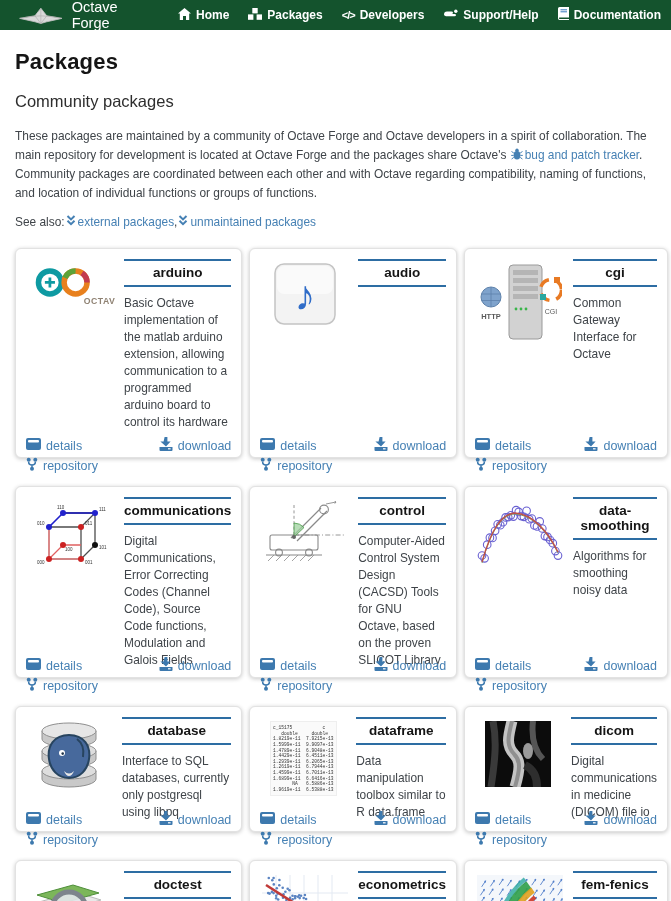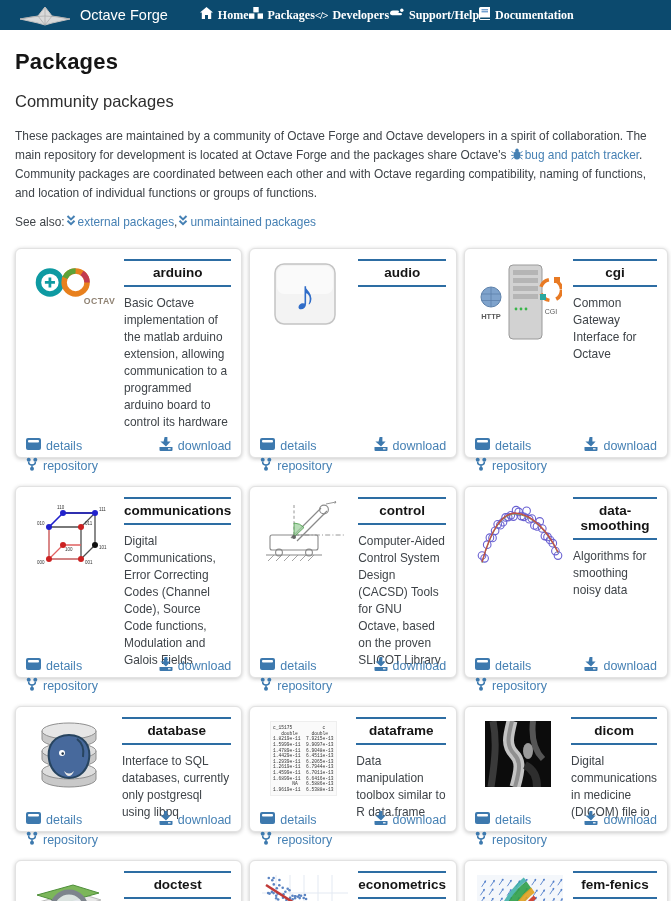--- a/index.html
+++ b/index.html
@@ -1,24 +1,24 @@
 <!DOCTYPE html>
 <html><head>
 <meta charset="utf-8">
 <style>
   * { margin:0; padding:0; box-sizing:border-box; }
   html,body { width:671px; height:901px; overflow:hidden; background:#fff;
     font-family:"Liberation Sans", sans-serif; color:#3f4449; }
 
   
-  .navbar { height:30px; background:#0c4a6e; display:flex; align-items:center;
+  .navbar { height:30px; background:#14532d; display:flex; align-items:center;
     padding:0 10px; gap:18px; }
   .brand { display:flex; align-items:center; gap:8px; color:#fff; font-size:14.5px;
     margin-left:8px; cursor:pointer; }
-  .nav-items { display:flex; margin-left:14px;font-family:Liberation Serif, serif; }
+  .nav-items { display:flex; gap:19px; margin-left:14px; }
   .nav-item { display:flex; align-items:center; gap:5px; color:#fff; font-size:12px;
     font-weight:bold; cursor:pointer; white-space:nowrap; }
   .nav-item svg, .nav-item .code-glyph { flex:none; }
   .code-glyph { font-size:11px; font-weight:bold; letter-spacing:-1px; }
 
   
   .container { padding:0 15px; }
   h1 { font-size:22px; color:#151515; margin-top:19px; letter-spacing:.2px; }
   h2 { font-size:16.5px; font-weight:400; color:#2e2e2e; margin-top:17px; }
   .intro { font-size:11.9px; line-height:1.56; margin-top:16px; max-width:645px; }

